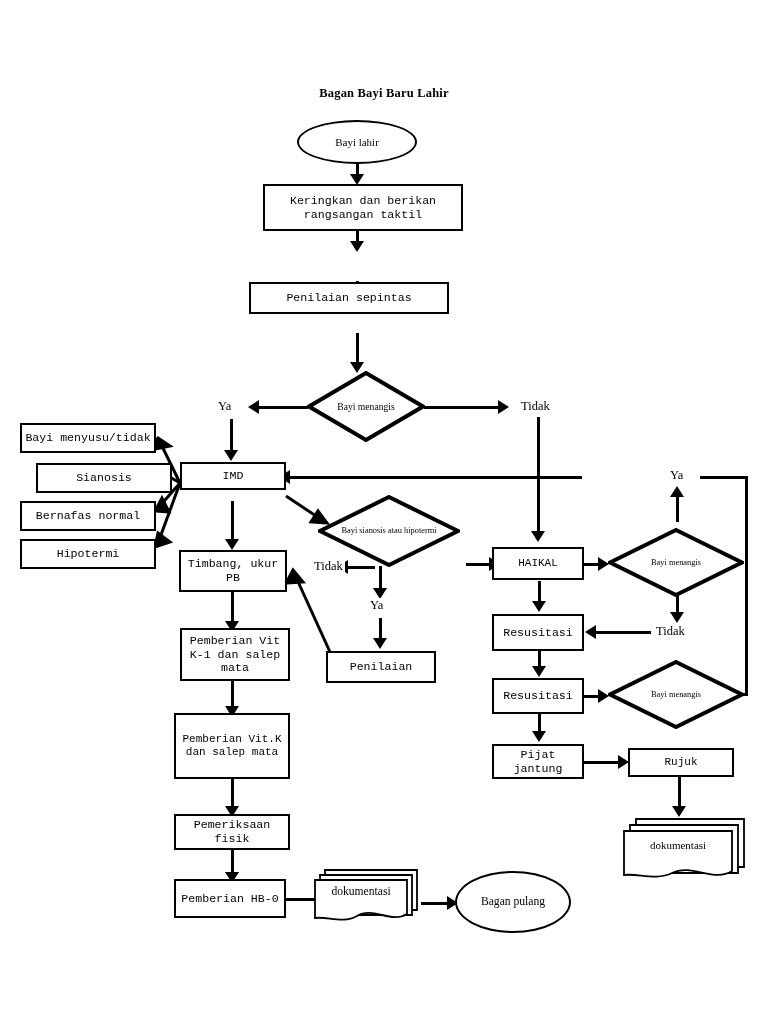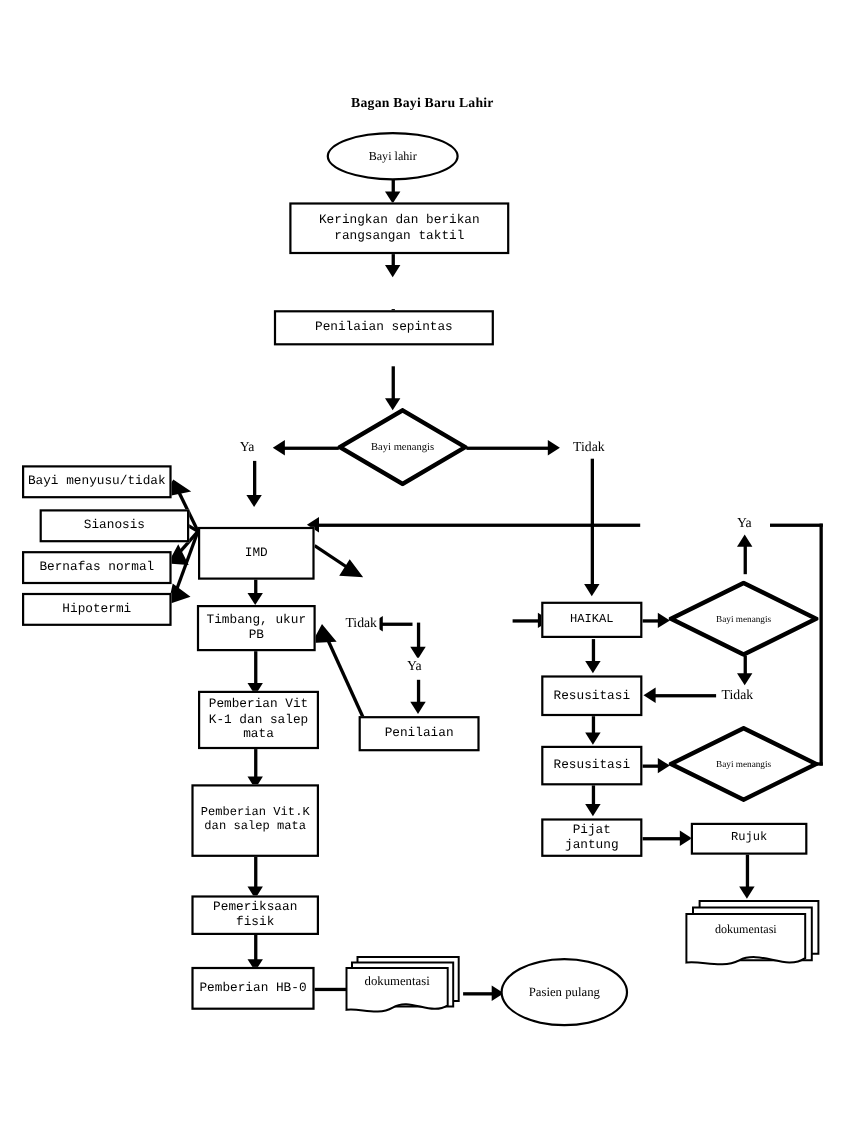--- a/index.html
+++ b/index.html
@@ -240,24 +240,30 @@
   <div class="node box fs12" style="left:36px; top:463px; width:136px; height:30px;">
     <span class="lbl">Sianosis</span>
   </div>
   <div class="node box fs12" style="left:20px; top:501px; width:136px; height:30px;">
     <span class="lbl">Bernafas normal</span>
   </div>
   <div class="node box fs12" style="left:20px; top:539px; width:136px; height:30px;">
     <span class="lbl">Hipotermi</span>
   </div>
 
-  <div class="node box fs12" style="left:180px; top:479px; width:106px; height:48px;">
+  <div class="node box fs12" style="left:180px; top:462px; width:106px; height:28px;">
     <span class="lbl">IMD</span>
   </div>
 
+  <div class="node diamond fs9" style="left:318px; top:495px; width:142px; height:72px;">
+    <svg class="dshape" viewBox="0 0 142 72" preserveAspectRatio="none">
+      <polygon points="71,2 140,36 71,70 2,36" fill="#fff" stroke="#000" stroke-width="4" vector-effect="non-scaling-stroke"></polygon>
+    </svg>
+    <span class="lbl">Bayi sianosis atau hipotermi</span>
+  </div>
 
   <div class="node box fs12" style="left:179px; top:550px; width:108px; height:42px;">
     <span class="lbl">Timbang, ukur PB</span>
   </div>
 
   <div class="node box fs12" style="left:326px; top:651px; width:110px; height:32px;">
     <span class="lbl">Penilaian</span>
   </div>
 
   <div class="node box fs12" style="left:180px; top:628px; width:110px; height:53px;">
@@ -279,21 +285,21 @@
   <div class="node doc fs12" style="left:313px; top:866px; width:108px; height:58px;">
     <svg viewBox="0 0 108 58" preserveAspectRatio="none">
       <path d="M12,4 H104 V44 H12 Z" fill="#fff" stroke="#000" stroke-width="1.8"></path>
       <path d="M7,9 H99 V49 H7 Z" fill="#fff" stroke="#000" stroke-width="1.8"></path>
       <path d="M2,14 H94 V48 C78,58 60,40 44,50 C30,58 14,50 2,52 Z" fill="#fff" stroke="#000" stroke-width="1.8"></path>
     </svg>
     <span class="lbl" style="transform:translate(-6px,-3px);">dokumentasi</span>
   </div>
 
   <div class="node ellipse fs12" style="left:455px; top:871px; width:116px; height:62px;">
-    <span class="lbl">Pasien pulang</span>
+    <span class="lbl">Bagan pulang</span>
   </div>
 
   <div class="node box fs13" style="left:492px; top:547px; width:92px; height:33px;">
     <span class="lbl">HAIKAL</span>
   </div>
 
   <div class="node diamond fs9" style="left:608px; top:528px; width:136px; height:69px;">
     <svg class="dshape" viewBox="0 0 136 69" preserveAspectRatio="none">
       <polygon points="68,2 134,34.5 68,67 2,34.5" fill="#fff" stroke="#000" stroke-width="4" vector-effect="non-scaling-stroke"></polygon>
     </svg>

